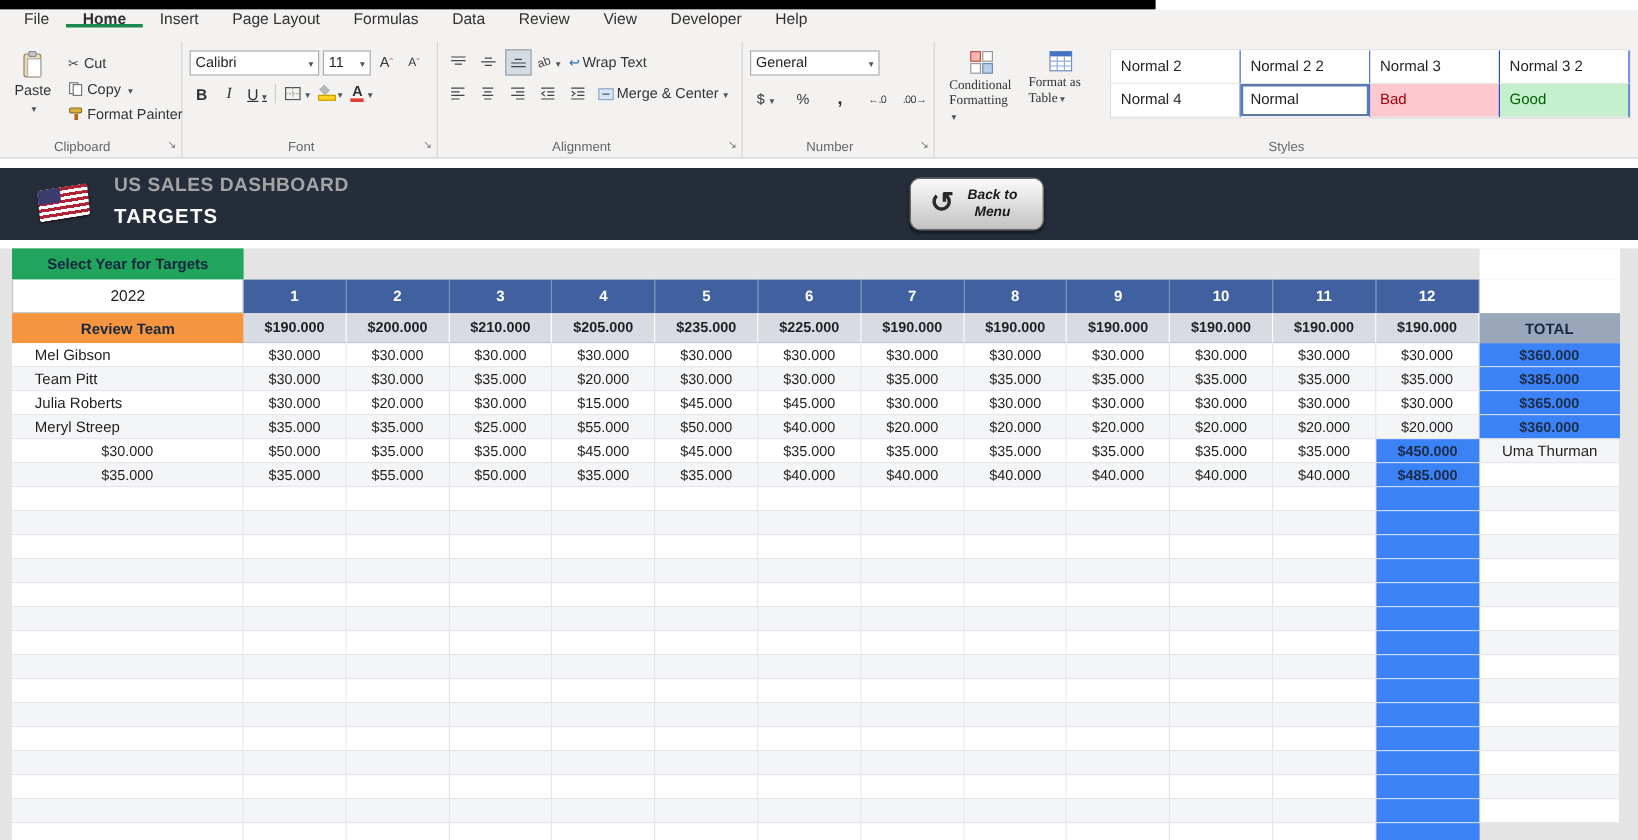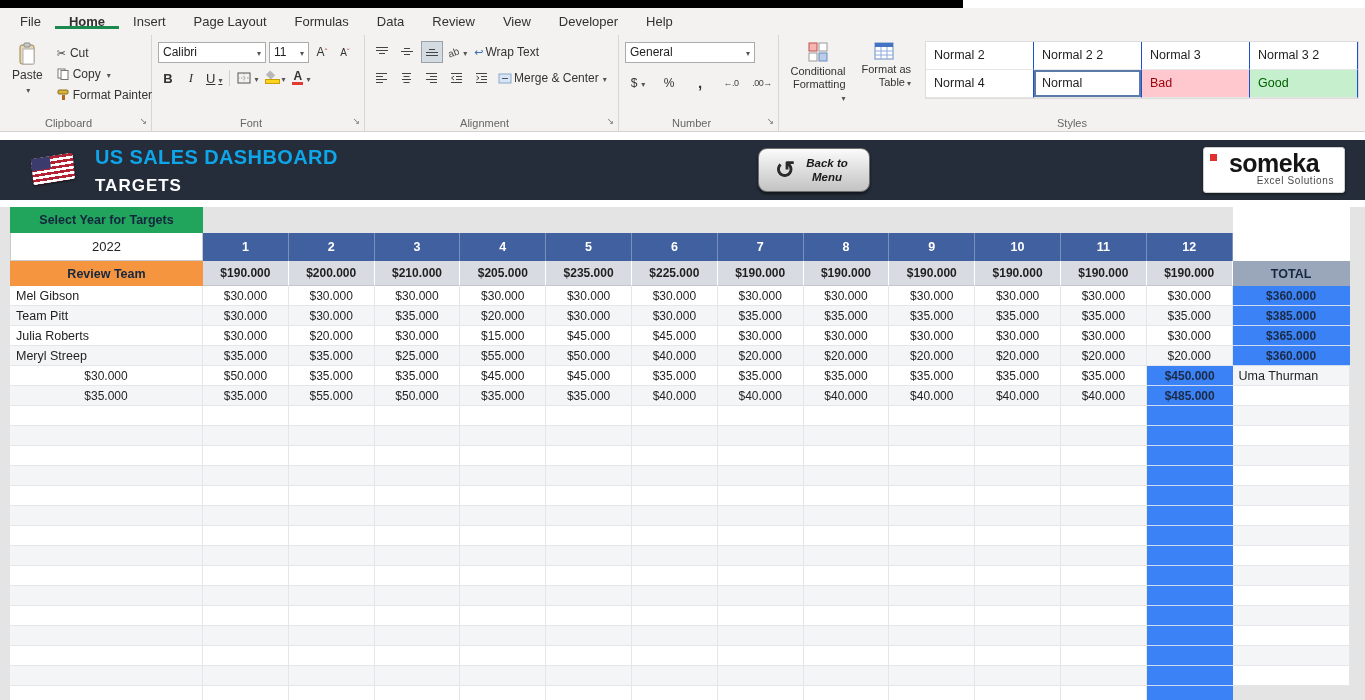--- a/index.html
+++ b/index.html
@@ -7,21 +7,21 @@
   body {
     width:1365px; height:700px; position:relative; overflow:hidden;
     background:#ffffff; font-family:"Liberation Sans", sans-serif;
     -webkit-font-smoothing:antialiased;
   }
   
   .topstrip { position:absolute; top:0; left:0; width:963px; height:8px; background:#000; }
 
   
   .menubar { position:absolute; top:8px; left:0; right:0; height:27px; background:#f3f2f1;
-             display:flex; align-items:center; padding-left:6px; }
+             display:flex; align-items:flex-start; padding-left:6px; }
   .mtab { padding:0 14px; display:flex; align-items:center; font-size:13px; color:#323130; cursor:pointer; }
   .mtab.active { font-weight:700; box-shadow:inset 0 -3px 0 #1b8a4e; }
 
   
   .ribbon { position:absolute; top:35px; left:0; right:0; height:97px; background:#f3f2f1;
             border-bottom:1px solid #d4d2d0; display:flex; overflow:hidden; }
   .rgroup { position:relative; height:100%; padding:4px 6px 16px 6px; border-right:1px solid #d8d6d4; }
   .glabel { position:absolute; bottom:2px; left:0; right:14px; text-align:center; font-size:11px; color:#666; }
   .launcher { position:absolute; bottom:3px; right:4px; cursor:pointer; }
   .launcher::after { content:"↘"; font-size:9px; color:#777; }
@@ -36,21 +36,21 @@
   .clipcol { display:flex; flex-direction:column; gap:3px; padding-top:3px; }
   .smallbtn { display:flex; align-items:center; gap:4px; font-size:12px; height:18px; padding:0; white-space:nowrap; }
   .ic-scissors { font-size:11px; color:#444; }
 
   
   .frow { display:flex; align-items:center; gap:3px; height:26px; }
   .combo { height:21px; background:#fff; border:1px solid #ababab; display:flex; align-items:center;
            justify-content:space-between; padding:0 4px; font-size:12px; color:#222; cursor:pointer; }
   .fontname { width:108px; }
   .fontsize { width:40px; }
-  .numfmt { width:130px; }
+  .numfmt { width:108px; }
   .tbtn { height:22px; min-width:20px; display:inline-flex; align-items:center; justify-content:center;
           font-size:12px; padding:0 2px; gap:1px; }
   .tbtn.b { font-weight:bold; font-size:13px; }
   .tbtn.i { font-style:italic; font-family:"Liberation Serif", serif; font-size:13px; }
   .tbtn.u { text-decoration:underline; font-size:13px; }
   .vsep { width:1px; height:16px; background:#d0cecc; margin:0 2px; }
   .supcar { font-size:9px; margin-left:-1px; color:#c0504d; }
   .fillic { width:13px; height:12px; position:relative; display:inline-block; }
   .fillic::before { content:""; position:absolute; top:0; left:2px; width:7px; height:6px; background:#b7b7b7; transform:rotate(45deg); }
   .fillic::after { content:""; position:absolute; bottom:0; left:0; width:13px; height:3px; background:#ffd21e; border:1px solid #c7a100; }
@@ -66,37 +66,37 @@
   .lbl12 { font-size:12px; color:#333; white-space:nowrap; }
 
   
   .numicons { display:flex; gap:9px; align-items:center; margin-top:7px; padding-left:2px; font-size:12px; color:#333; }
   .bigcomma { font-size:15px; font-weight:bold; line-height:8px; }
   .decic { font-size:9px; color:#444; letter-spacing:-0.5px; }
 
   
   .stylesbody { display:flex; align-items:flex-start; padding-top:2px; }
   .bigstyle { display:flex; flex-direction:column; align-items:center; width:66px; gap:3px;
-              font-size:11px; color:#333; line-height:1.2; text-align:right; }
+              font-size:11px; color:#333; line-height:1.2; text-align:left;font-family:Liberation Serif, serif; }
   .gallery { display:grid; grid-template-columns:repeat(4,108px); grid-auto-rows:28px; background:#fff;
              border:1px solid #dcdcdc; margin-left:8px; }
   .gcell { font-size:12.5px; color:#1f1f1f; line-height:27px; padding-left:8px; border-right:1px solid #1d4ed8;
            border-bottom:1px solid #e6e6e6; background:#fff; cursor:pointer; white-space:nowrap; overflow:hidden; }
   .gcell.selected { box-shadow:inset 0 0 0 2px #5b7aa8; }
   .gcell.bad { background:#ffc7ce; color:#9c0006; }
   .gcell.good { background:#c6efce; color:#006100; }
 
   
   .dash { position:absolute; top:140px; left:0; right:0; height:60px; background:#242d39; }
   .flag { position:absolute; left:32px; top:16px; width:42px; height:26px; border-radius:2px;
           background:repeating-linear-gradient(180deg,#b22234 0 2.6px,#ffffff 2.6px 5.2px);
           transform:rotate(-6deg) skewY(-3deg); box-shadow:0 1px 2px rgba(0,0,0,.6); }
   .canton { position:absolute; top:0; left:0; width:19px; height:12px; background:#3c3b6e; }
   .titles { position:absolute; left:95px; top:6px; }
-  .dtitle { color:#0ea5e9; font-size:20px; font-weight:bold; letter-spacing:0.4px;text-align:center; }
+  .dtitle { color:#a3a3a3; font-size:16px; font-weight:bold; letter-spacing:0.4px;text-align:center; }
   .dsub { color:#ffffff; font-size:17px; font-weight:bold; letter-spacing:1px; margin-top:7px; }
   .backbtn { position:absolute; left:758px; top:8px; width:112px; height:44px; border-radius:9px;
              background:linear-gradient(180deg,#fbfbfb,#c2c2c2); border:1px solid #6f6f6f;
              box-shadow:0 2px 3px rgba(0,0,0,.55); display:flex; align-items:center; justify-content:center; gap:6px; }
   .backic { font-size:24px; font-weight:bold; color:#2a2a2a; line-height:1; }
   .backtxt { width:52px; font-size:11.5px; font-weight:bold; font-style:italic; color:#1a1a1a; line-height:1.25; text-align:center; }
   .logo { position:absolute; right:20px; top:7px; width:142px; height:46px; background:#fff; border-radius:3px;
           border:1px solid #cfcfcf; box-shadow:0 1px 3px rgba(0,0,0,.5); padding:2px 10px 0 10px; }
   .logored { position:absolute; left:6px; top:6px; width:7px; height:7px; background:#e03131; }
   .logotxt { display:block; font-size:25px; font-weight:bold; color:#151515; letter-spacing:-0.5px; line-height:27px; text-align:center; }
@@ -112,21 +112,21 @@
           background:#fff; border-right:1px solid #e4e6ea; border-bottom:1px solid #e4e6ea; overflow:hidden; white-space:nowrap; }
   .c-sel { background:#21a45c; color:#14253e; font-weight:bold; font-size:12.5px; border:none; }
   .c-ttl { background:#44546a; color:#fff; font-weight:bold; font-size:12.5px; border:none; letter-spacing:0.3px; }
   .c-corner { background:#fff; border:none; }
   .c-year { font-size:13px; color:#222; border:1px solid #c9c9c9; border-top:none; }
   .c-month { background:#40609f; color:#fff; font-weight:bold; font-size:12.5px;
              border-right:1px solid rgba(255,255,255,.3); border-bottom:none; }
   .c-team { background:#f6953f; color:#152741; font-weight:bold; font-size:12.5px; border:none; }
   .c-target { background:#d8dce2; font-weight:bold; border-right:1px solid #fff; border-bottom:1px solid #c2c7cf; }
   .c-totalhead { background:#9aa7ba; color:#152741; font-weight:bold; font-size:12.5px; border:none; }
-  .c-name { justify-content:flex-start; padding-left:6px; font-size:12.5px; }
+  .c-name { justify-content:flex-start; padding-left:19px; font-size:12.5px; }
   .c-total { background:#3b82f6; font-weight:bold; color:#1c2b46; border-bottom:1px solid #cfdaf0; border-right:none; }
   .odd { background:#f4f5f7; }
 
   svg { display:block; }
 </style>
 </head>
 <body>
 
 <div class="topstrip"></div>
 
@@ -375,25 +375,20 @@
       <span class="canton"></span>
     </div>
   <div class="titles">
     <div class="dtitle">US SALES DASHBOARD</div>
     <div class="dsub">TARGETS</div>
   </div>
   <button class="backbtn">
     <span class="backic">↺</span>
     <span class="backtxt">Back to Menu</span>
   </button>
-  <div class="logo">
-    <span class="logored"></span>
-    <span class="logotxt">someka</span>
-    <span class="logosub">Excel Solutions</span>
-  </div>
 </div>
 
 <div class="sheetarea">
   <div class="sheetgap"></div>
   <div class="grid">
       <div class="cell c-sel">Select Year for Targets</div>
       <div class="cell c-ttl" style="grid-column: 2 / span 12; margin-top: 36px;">SALES TEAM - MONTHLY SALES TARGETS</div>
       <div class="cell c-corner"></div>
       <div class="cell c-year">2022</div>
       <div class="cell c-month">1</div>

